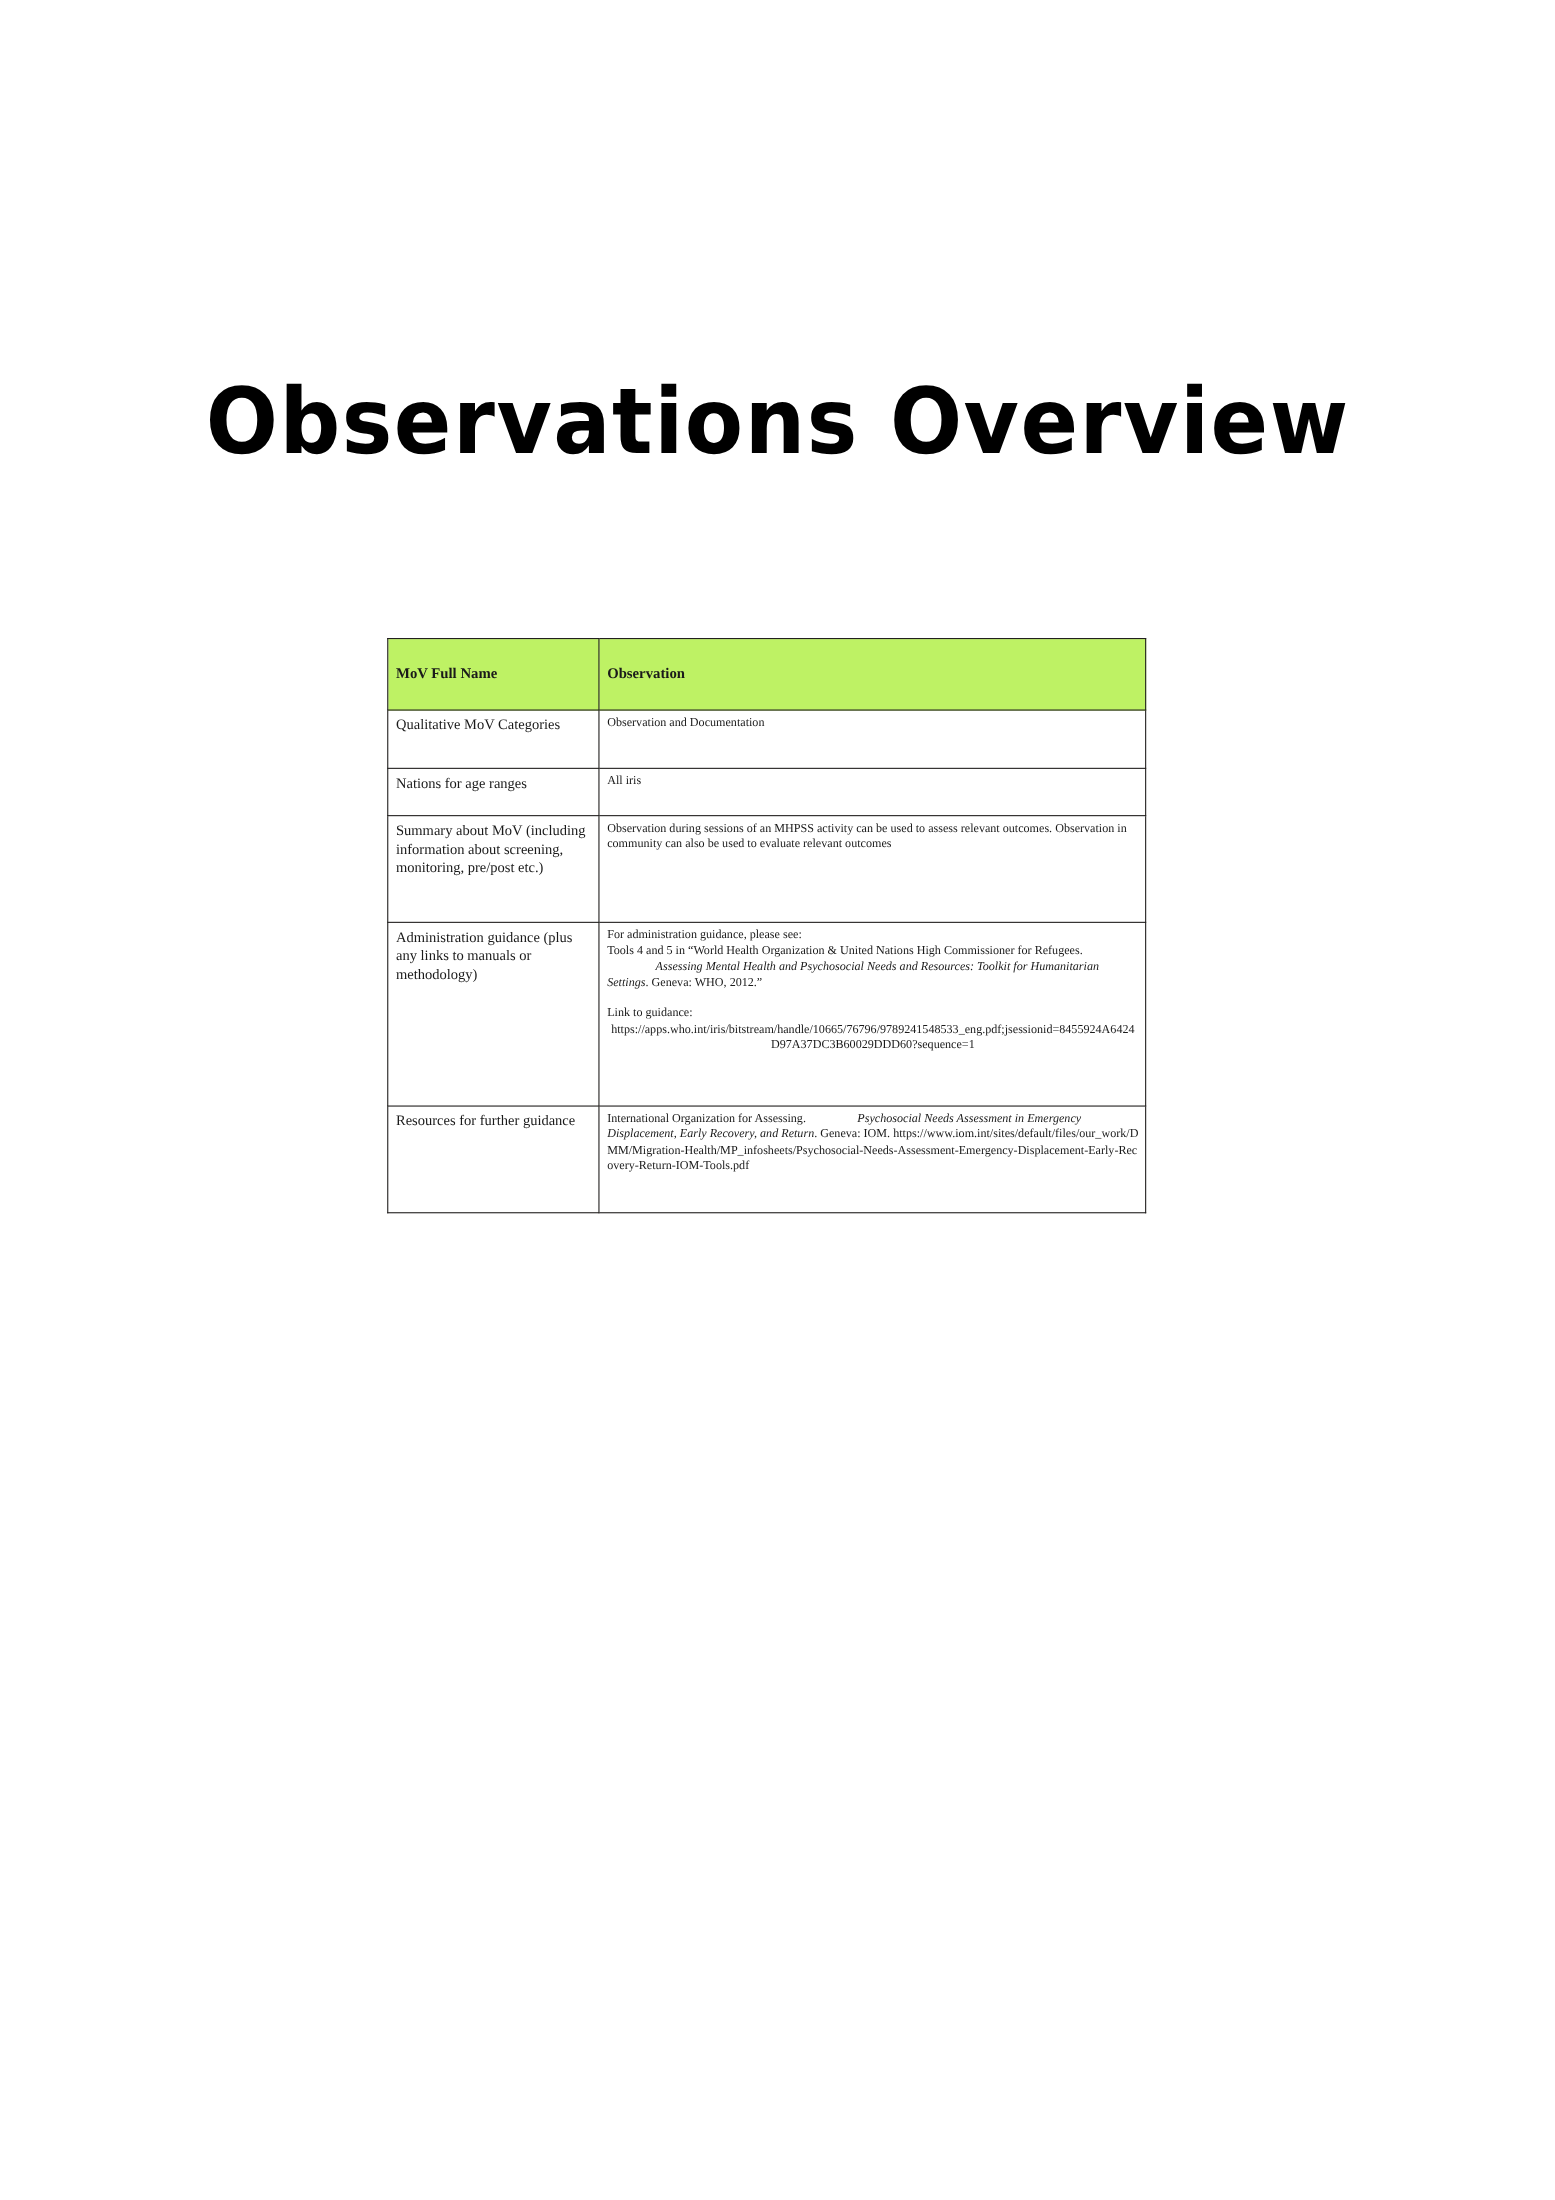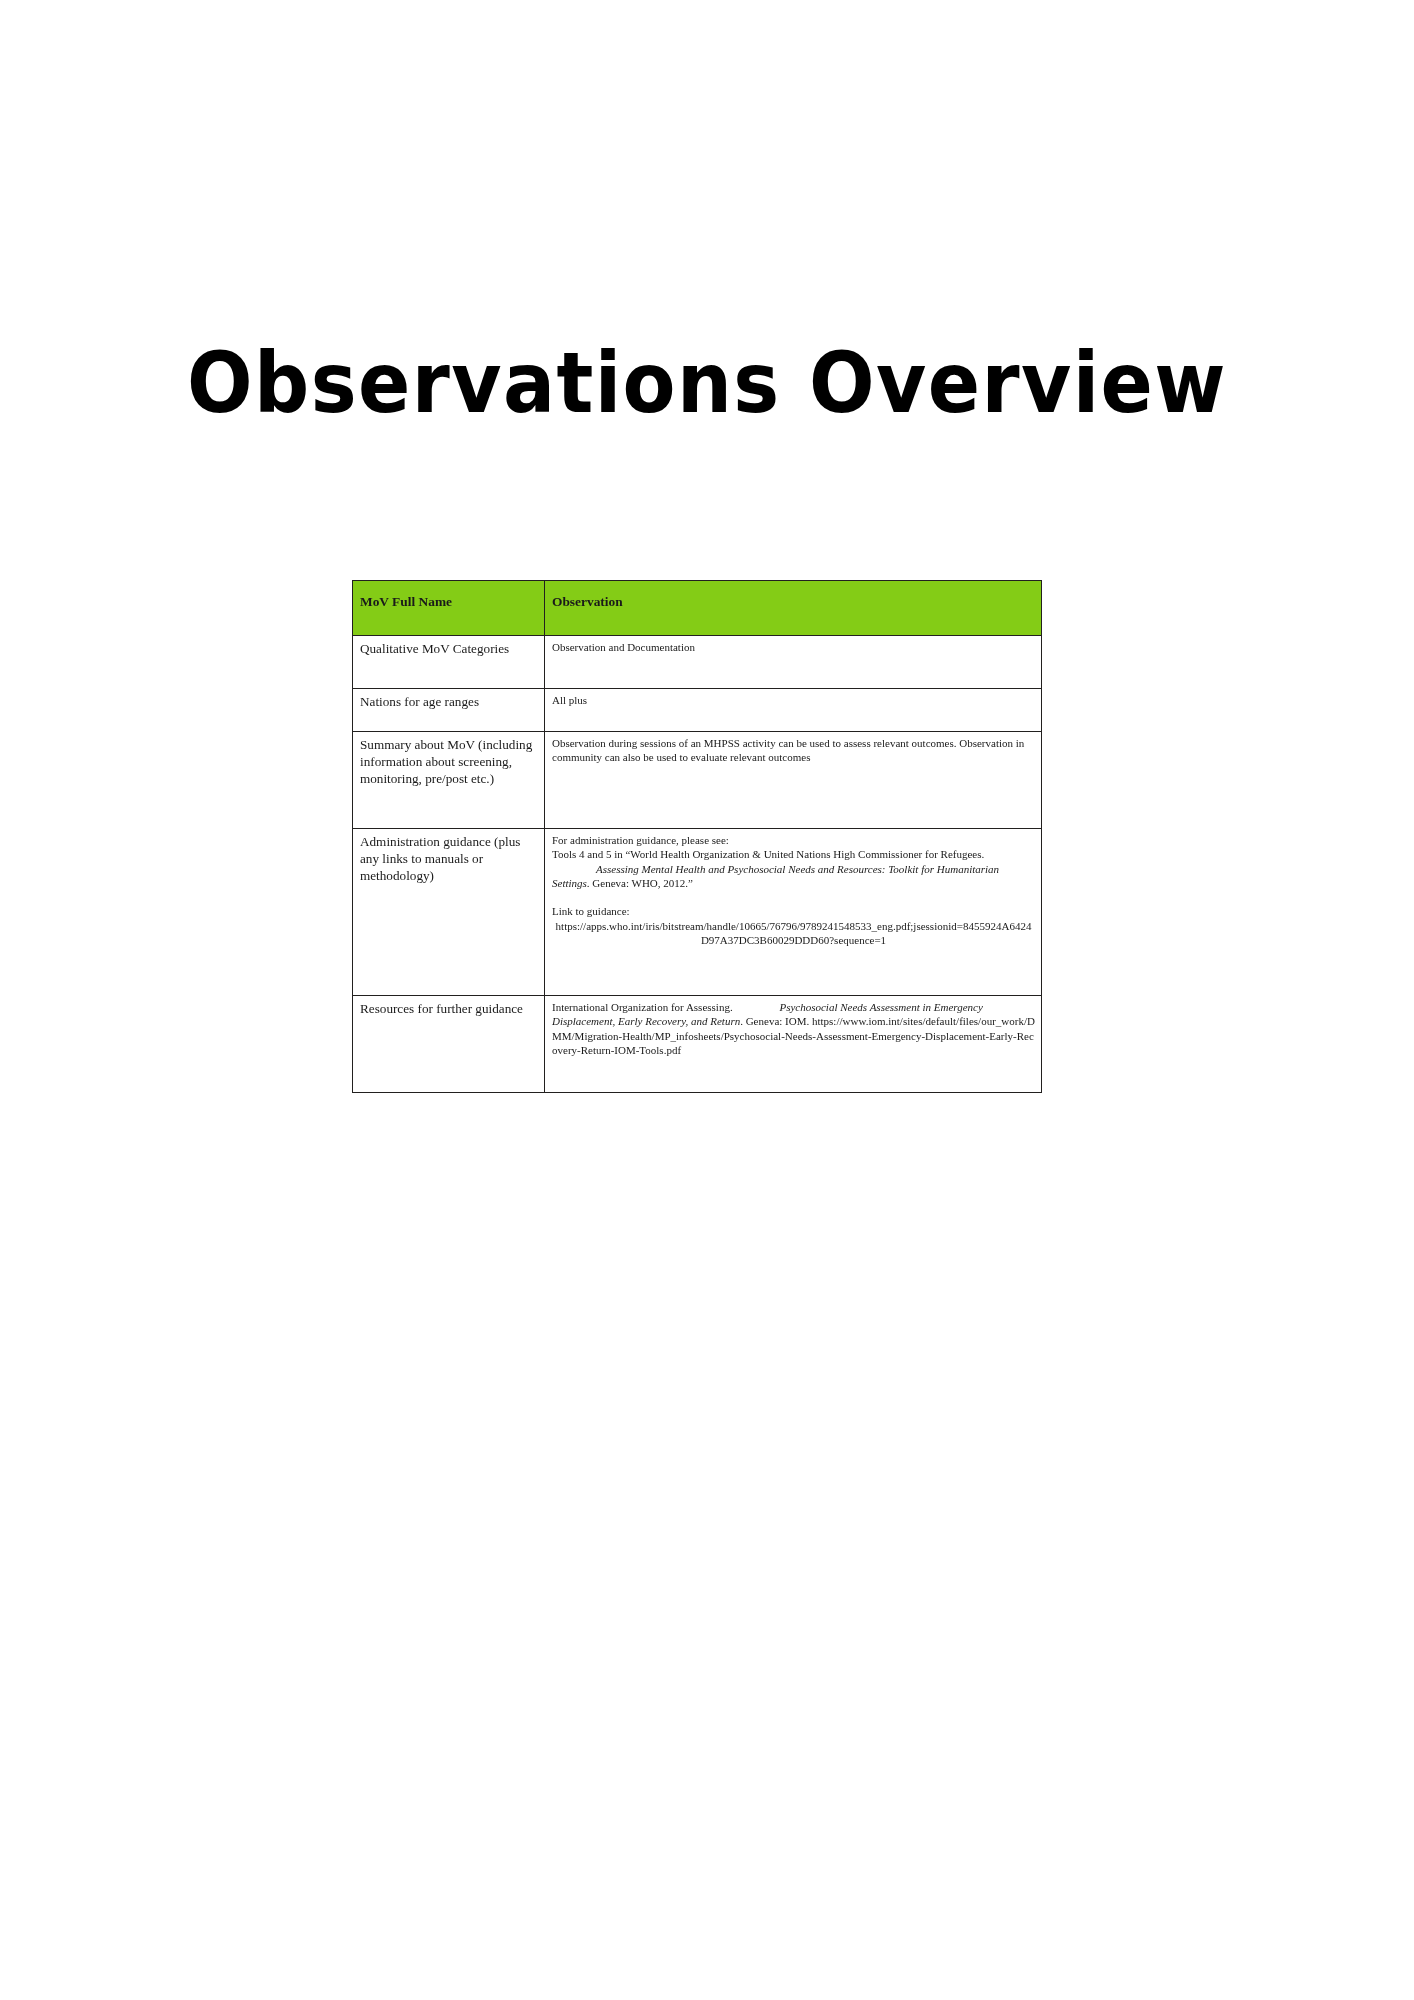--- a/index.html
+++ b/index.html
@@ -63,25 +63,25 @@
   table.mov-table th,
   table.mov-table td {
     border: 1.6px solid #22201f;
     vertical-align: top;
     padding: 4px 6px 4px 7px;
     text-align: left;
     font-weight: normal;
   }
 
   table.mov-table thead th {
-    background: #84cc16;
+    background: #bef264;
     font-weight: bold;
     font-size: 13.4px;
     height: 38px;
-    padding-top: 12px;
+    padding-top: 22px;
     margin-left: 28px;
   }
 
   .cell-label { font-size: 13.2px; }
   .cell-value { font-size: 11px; }
 
   
   .r-cat   td { height: 44px; }
   .r-age   td { height: 34px; }
   .r-sum   td { height: 88px; }
@@ -127,21 +127,21 @@
 
       <tbody>
 
         <tr class="r-cat">
           <td class="cell-label">Qualitative MoV Categories</td>
           <td class="cell-value">Observation and Documentation</td>
         </tr>
 
         <tr class="r-age">
           <td class="cell-label">Nations for age ranges</td>
-          <td class="cell-value">All plus</td>
+          <td class="cell-value">All iris</td>
         </tr>
 
         <tr class="r-sum">
           <td class="cell-label">Summary about MoV (including information about screening, monitoring, pre/post etc.)</td>
           <td class="cell-value">Observation during sessions of an MHPSS activity can be used to assess relevant outcomes. Observation in community can also be used to evaluate relevant outcomes</td>
         </tr>
 
         <tr class="r-admin">
           <td class="cell-label">Administration guidance (plus any links to manuals or methodology)</td>
           <td class="cell-value">

